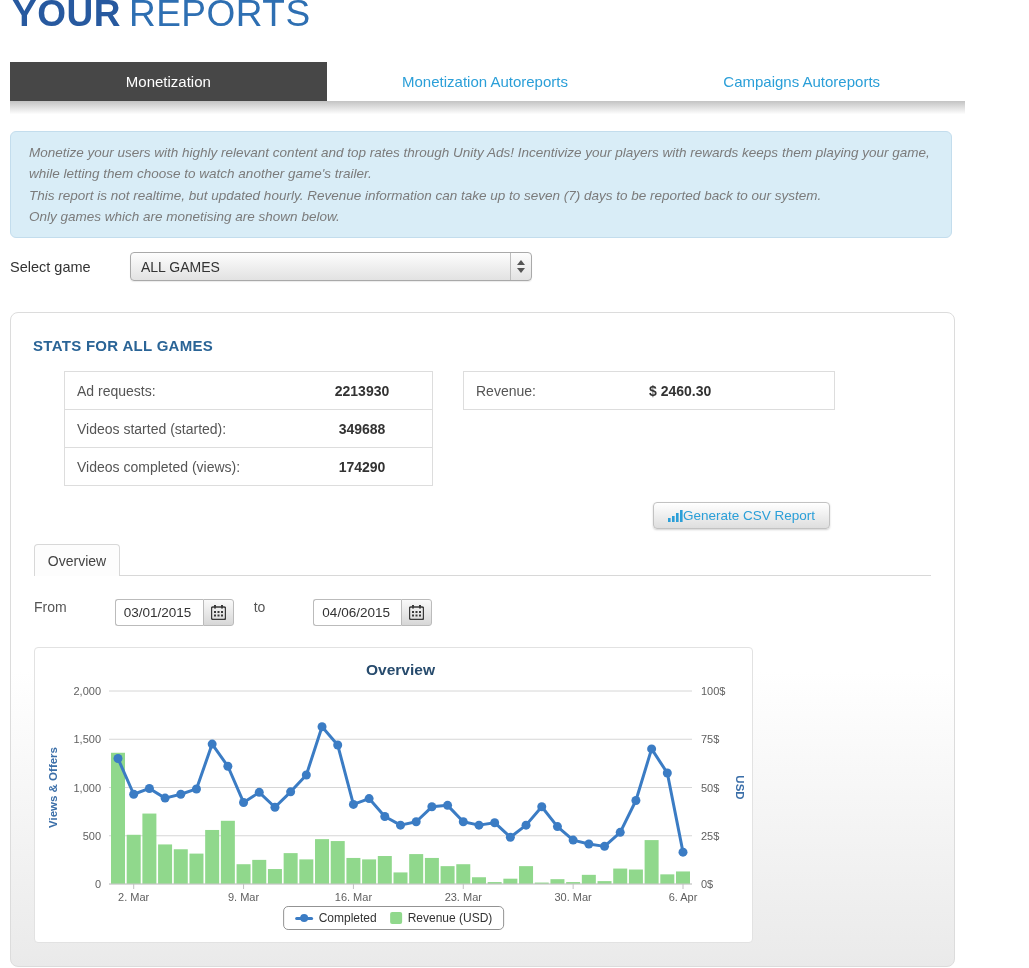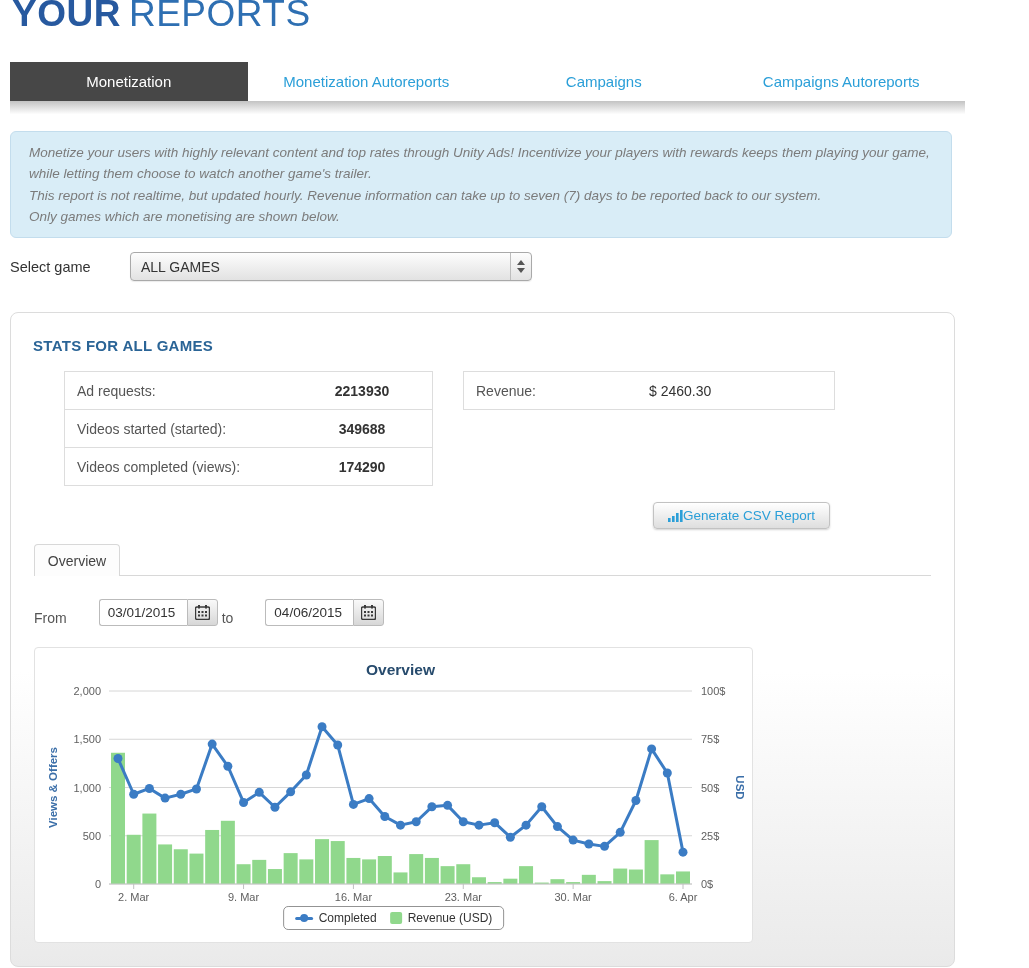--- a/index.html
+++ b/index.html
@@ -30,29 +30,29 @@
   .panel{box-sizing:border-box;margin:31px 0 0 10px;width:945px;height:655px;border:1px solid #dcdcdc;border-radius:8px;background:linear-gradient(#ffffff 55%,#eaeaea);padding:24px 20px;}
   .stats-heading{color:#2a6496;font-weight:bold;font-size:15px;margin:0 0 17px 2px;letter-spacing:.3px;}
   .stats-tables{display:flex;gap:30px;margin-left:33px;}
   .stats-table{background:#fff;border:1px solid #ddd;align-self:flex-start;}
   .stats-table.left{width:367px;}
   .stats-table.right{width:370px;}
   .stats-row{display:flex;align-items:center;height:37px;border-bottom:1px solid #ddd;}
   .stats-row:last-child{border-bottom:none;}
   .stats-label{flex:1;padding-left:12px;font-size:14px;color:#555;}
   .stats-table.left .stats-value{width:140px;text-align:center;font-weight:bold;font-size:14px;color:#333;}
-  .stats-table.right .stats-value{width:185px;text-align:left;font-weight:normal;font-size:14px;color:#333;}
+  .stats-table.right .stats-value{width:185px;text-align:left;font-weight:bold;font-size:14px;color:#333;}
 
   .csv-row{display:flex;justify-content:flex-end;margin:16px 104px 0 0;}
   .csv-btn{display:flex;align-items:center;height:27px;padding:0 14px;border:1px solid #c2c2c2;border-radius:4px;background:linear-gradient(#ffffff,#dedede);color:#2b9fd8;font-size:13.5px;box-shadow:0 1px 2px rgba(0,0,0,.18);cursor:pointer;}
 
   .subtab-row{position:relative;margin:14px 0 0 3px;width:897px;height:32px;border-bottom:1px solid #d8d8d8;}
   .subtab{position:absolute;left:0;bottom:-1px;width:86px;height:32px;box-sizing:border-box;background:#fdfdfd;border:1px solid #d8d8d8;border-bottom:none;border-radius:4px 4px 0 0;display:flex;align-items:center;justify-content:center;font-size:14px;color:#444;cursor:pointer;}
 
-  .date-row{display:flex;align-items:flex-end;margin:23px 0 0 3px;font-size:14px;color:#555;gap:4px;}
+  .date-row{display:flex;align-items:flex-start;margin:23px 0 0 3px;font-size:14px;color:#555;gap:20px;}
   .date-group{display:flex;align-items:stretch;margin-left:28px;}
   .date-input{box-sizing:border-box;width:88px;height:27px;border:1px solid #bbb;border-right:none;border-radius:3px 0 0 3px;padding:0 0 0 8px;font-size:13.5px;color:#333;font-family:"Liberation Sans",sans-serif;background:#fff;outline:none;}
   .cal-addon{box-sizing:border-box;width:31px;height:27px;border:1px solid #bbb;border-radius:0 3px 3px 0;background:linear-gradient(#f9f9f9,#d7d7d7);display:flex;align-items:center;justify-content:center;cursor:pointer;}
 
   .chart-card{position:relative;box-sizing:border-box;margin:21px 0 0 3px;width:719px;height:296px;background:#fff;border:1px solid #e2e2e2;border-radius:4px;}
   .legend{position:absolute;left:50%;transform:translateX(-50%);top:258px;background:#fff;border:1px solid #939393;border-radius:5px;padding:4px 11px;display:flex;align-items:center;gap:13px;font-size:12px;color:#333;}
   .legend-item{display:flex;align-items:center;gap:6px;cursor:pointer;}
   .lm{position:relative;width:18px;height:9px;}
   .lm .lm-line{position:absolute;top:3px;left:0;right:0;height:3px;border-radius:2px;}
   .lm .lm-dot{position:absolute;top:0.5px;left:5px;width:8px;height:8px;border-radius:50%;}
@@ -62,21 +62,20 @@
 <body>
 
 <div class="page">
   <div class="dark-strip"></div>
 
   <h1 class="page-title"><span class="t-bold">YOUR</span><span class="t-light">REPORTS</span></h1>
 
   <div class="tabbar">
       <div class="tab active">Monetization</div>
       <div class="tab">Monetization Autoreports</div>
-      <div class="tab">Campaigns</div>
       <div class="tab">Campaigns Autoreports</div>
     </div>
   <div class="tab-shadow"></div>
 
   <div class="info-box">
     <p>Monetize your users with highly relevant content and top rates through Unity Ads! Incentivize your players with rewards keeps them playing your game, while letting them choose to watch another game's trailer.</p>
     <p>This report is not realtime, but updated hourly. Revenue information can take up to seven (7) days to be reported back to our system.</p>
     <p>Only games which are monetising are shown below.</p>
   </div>
 

